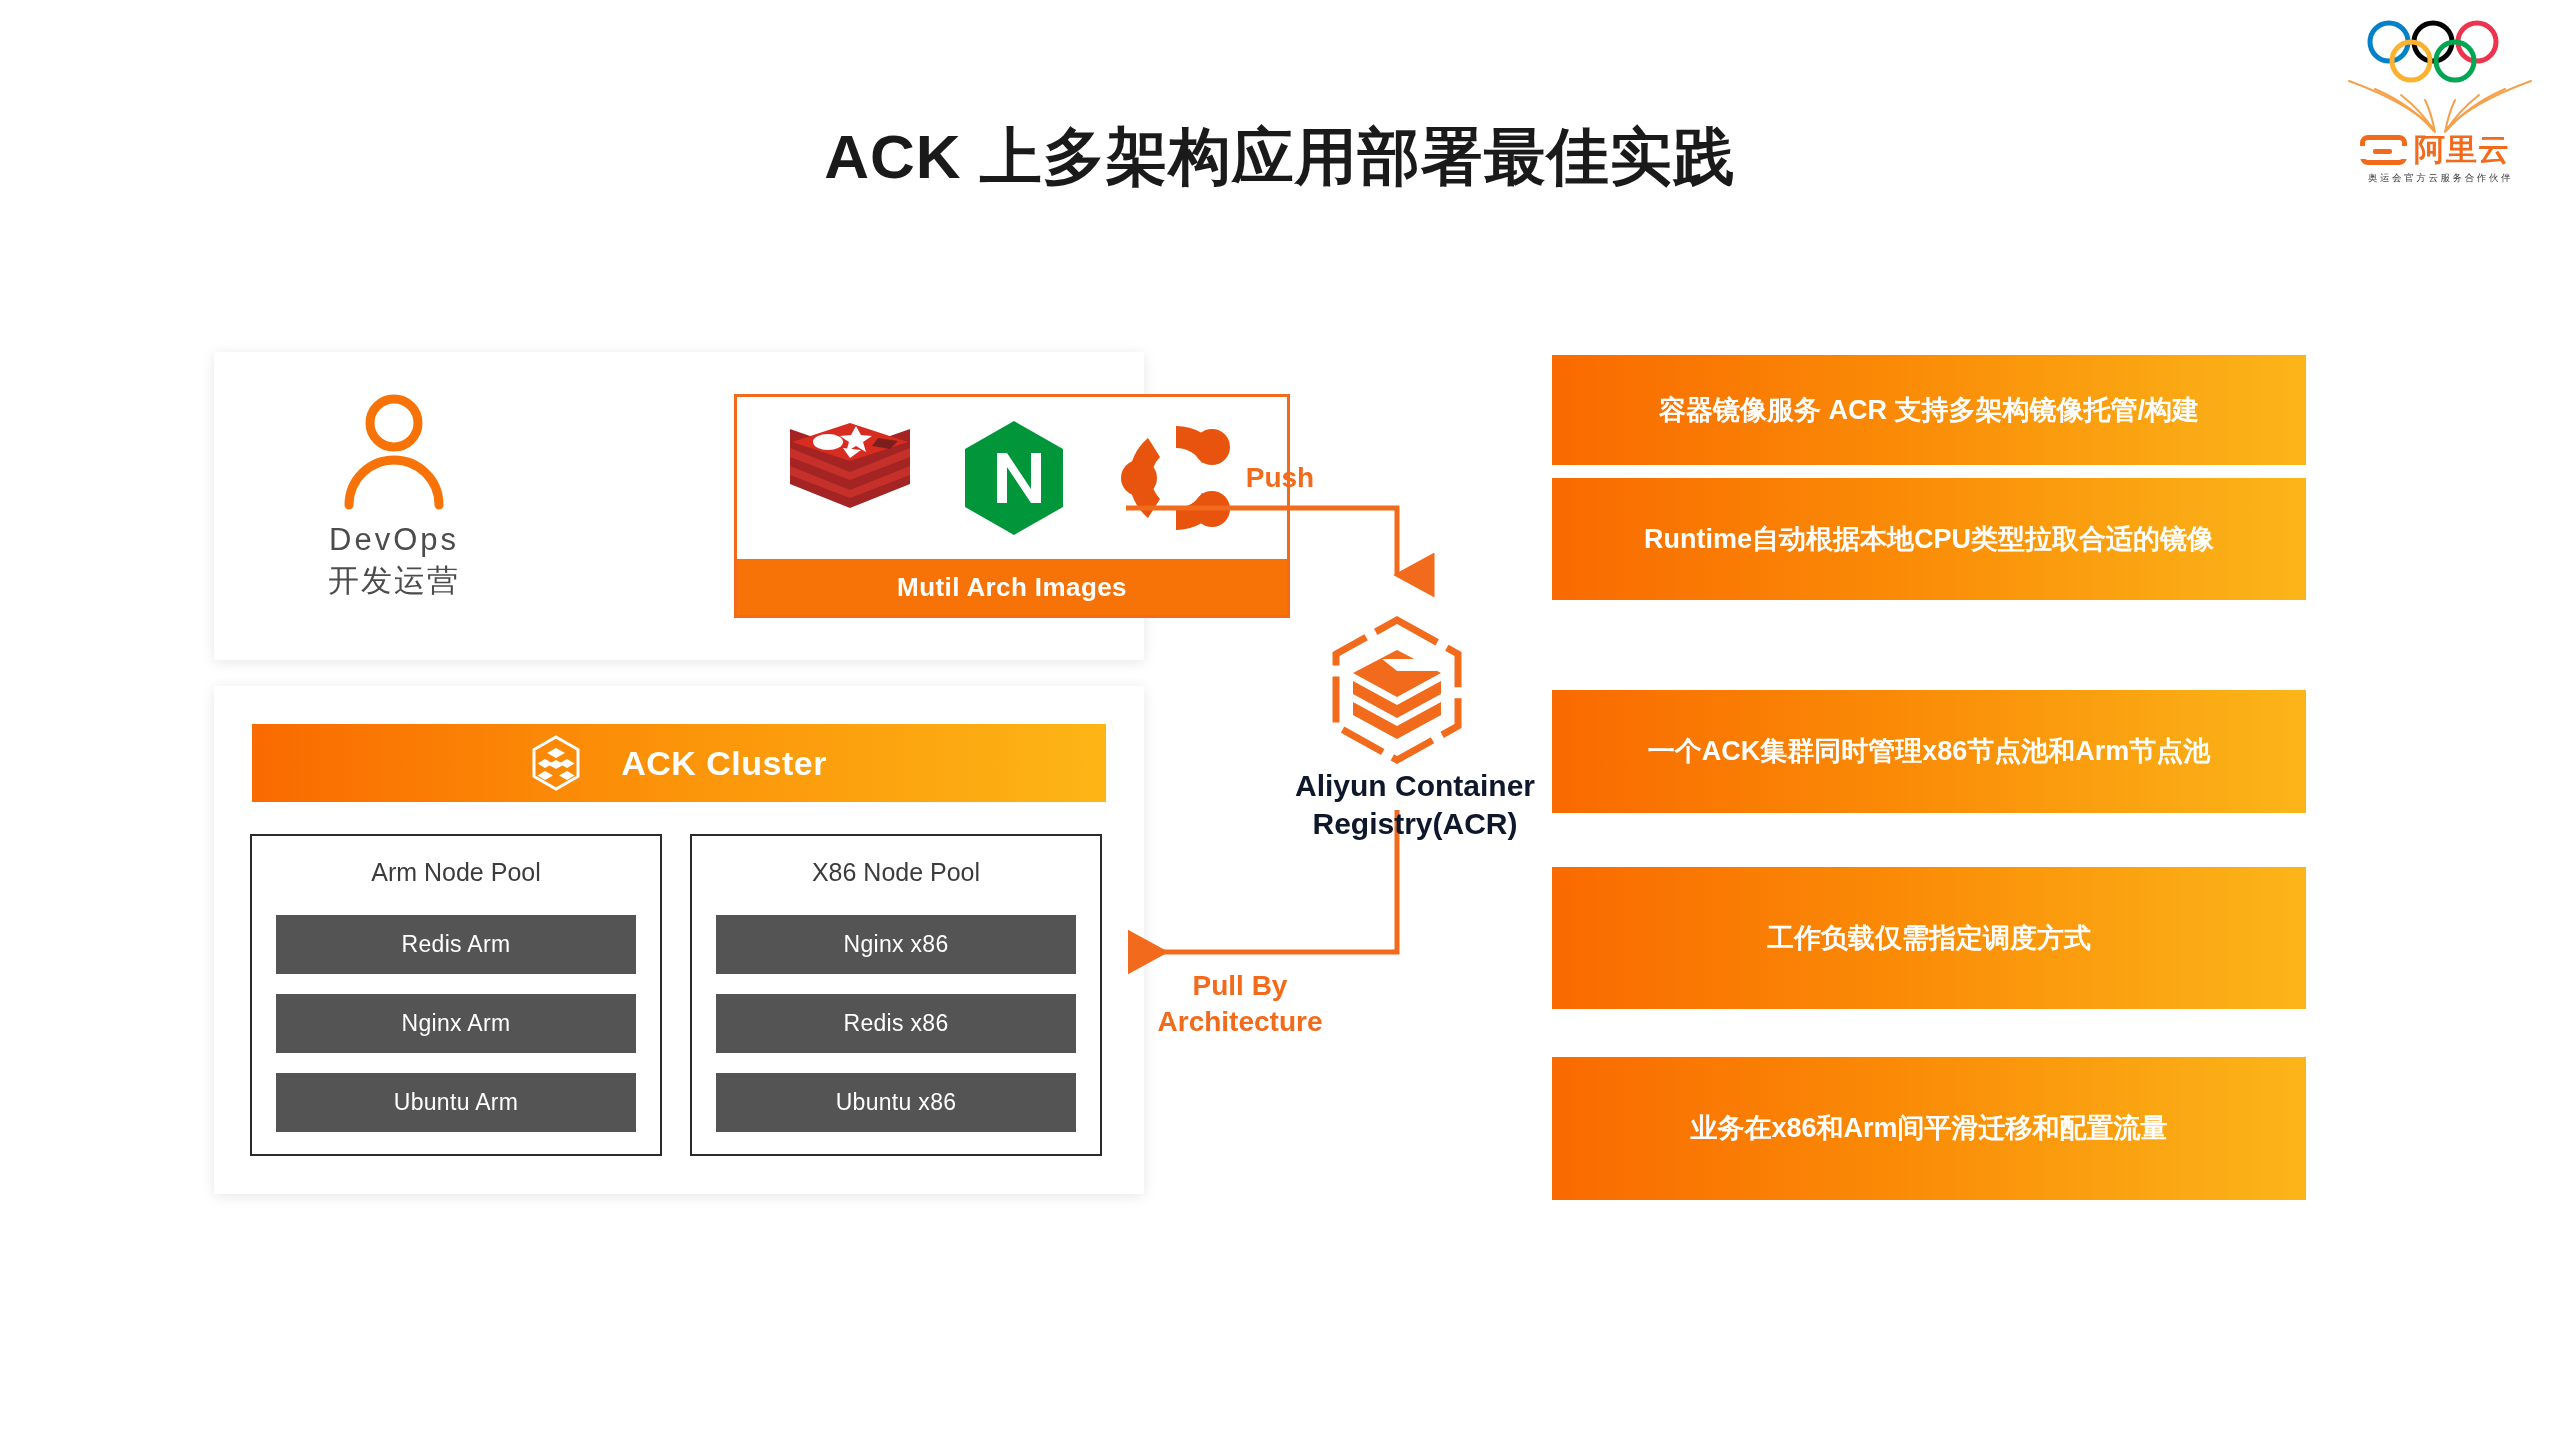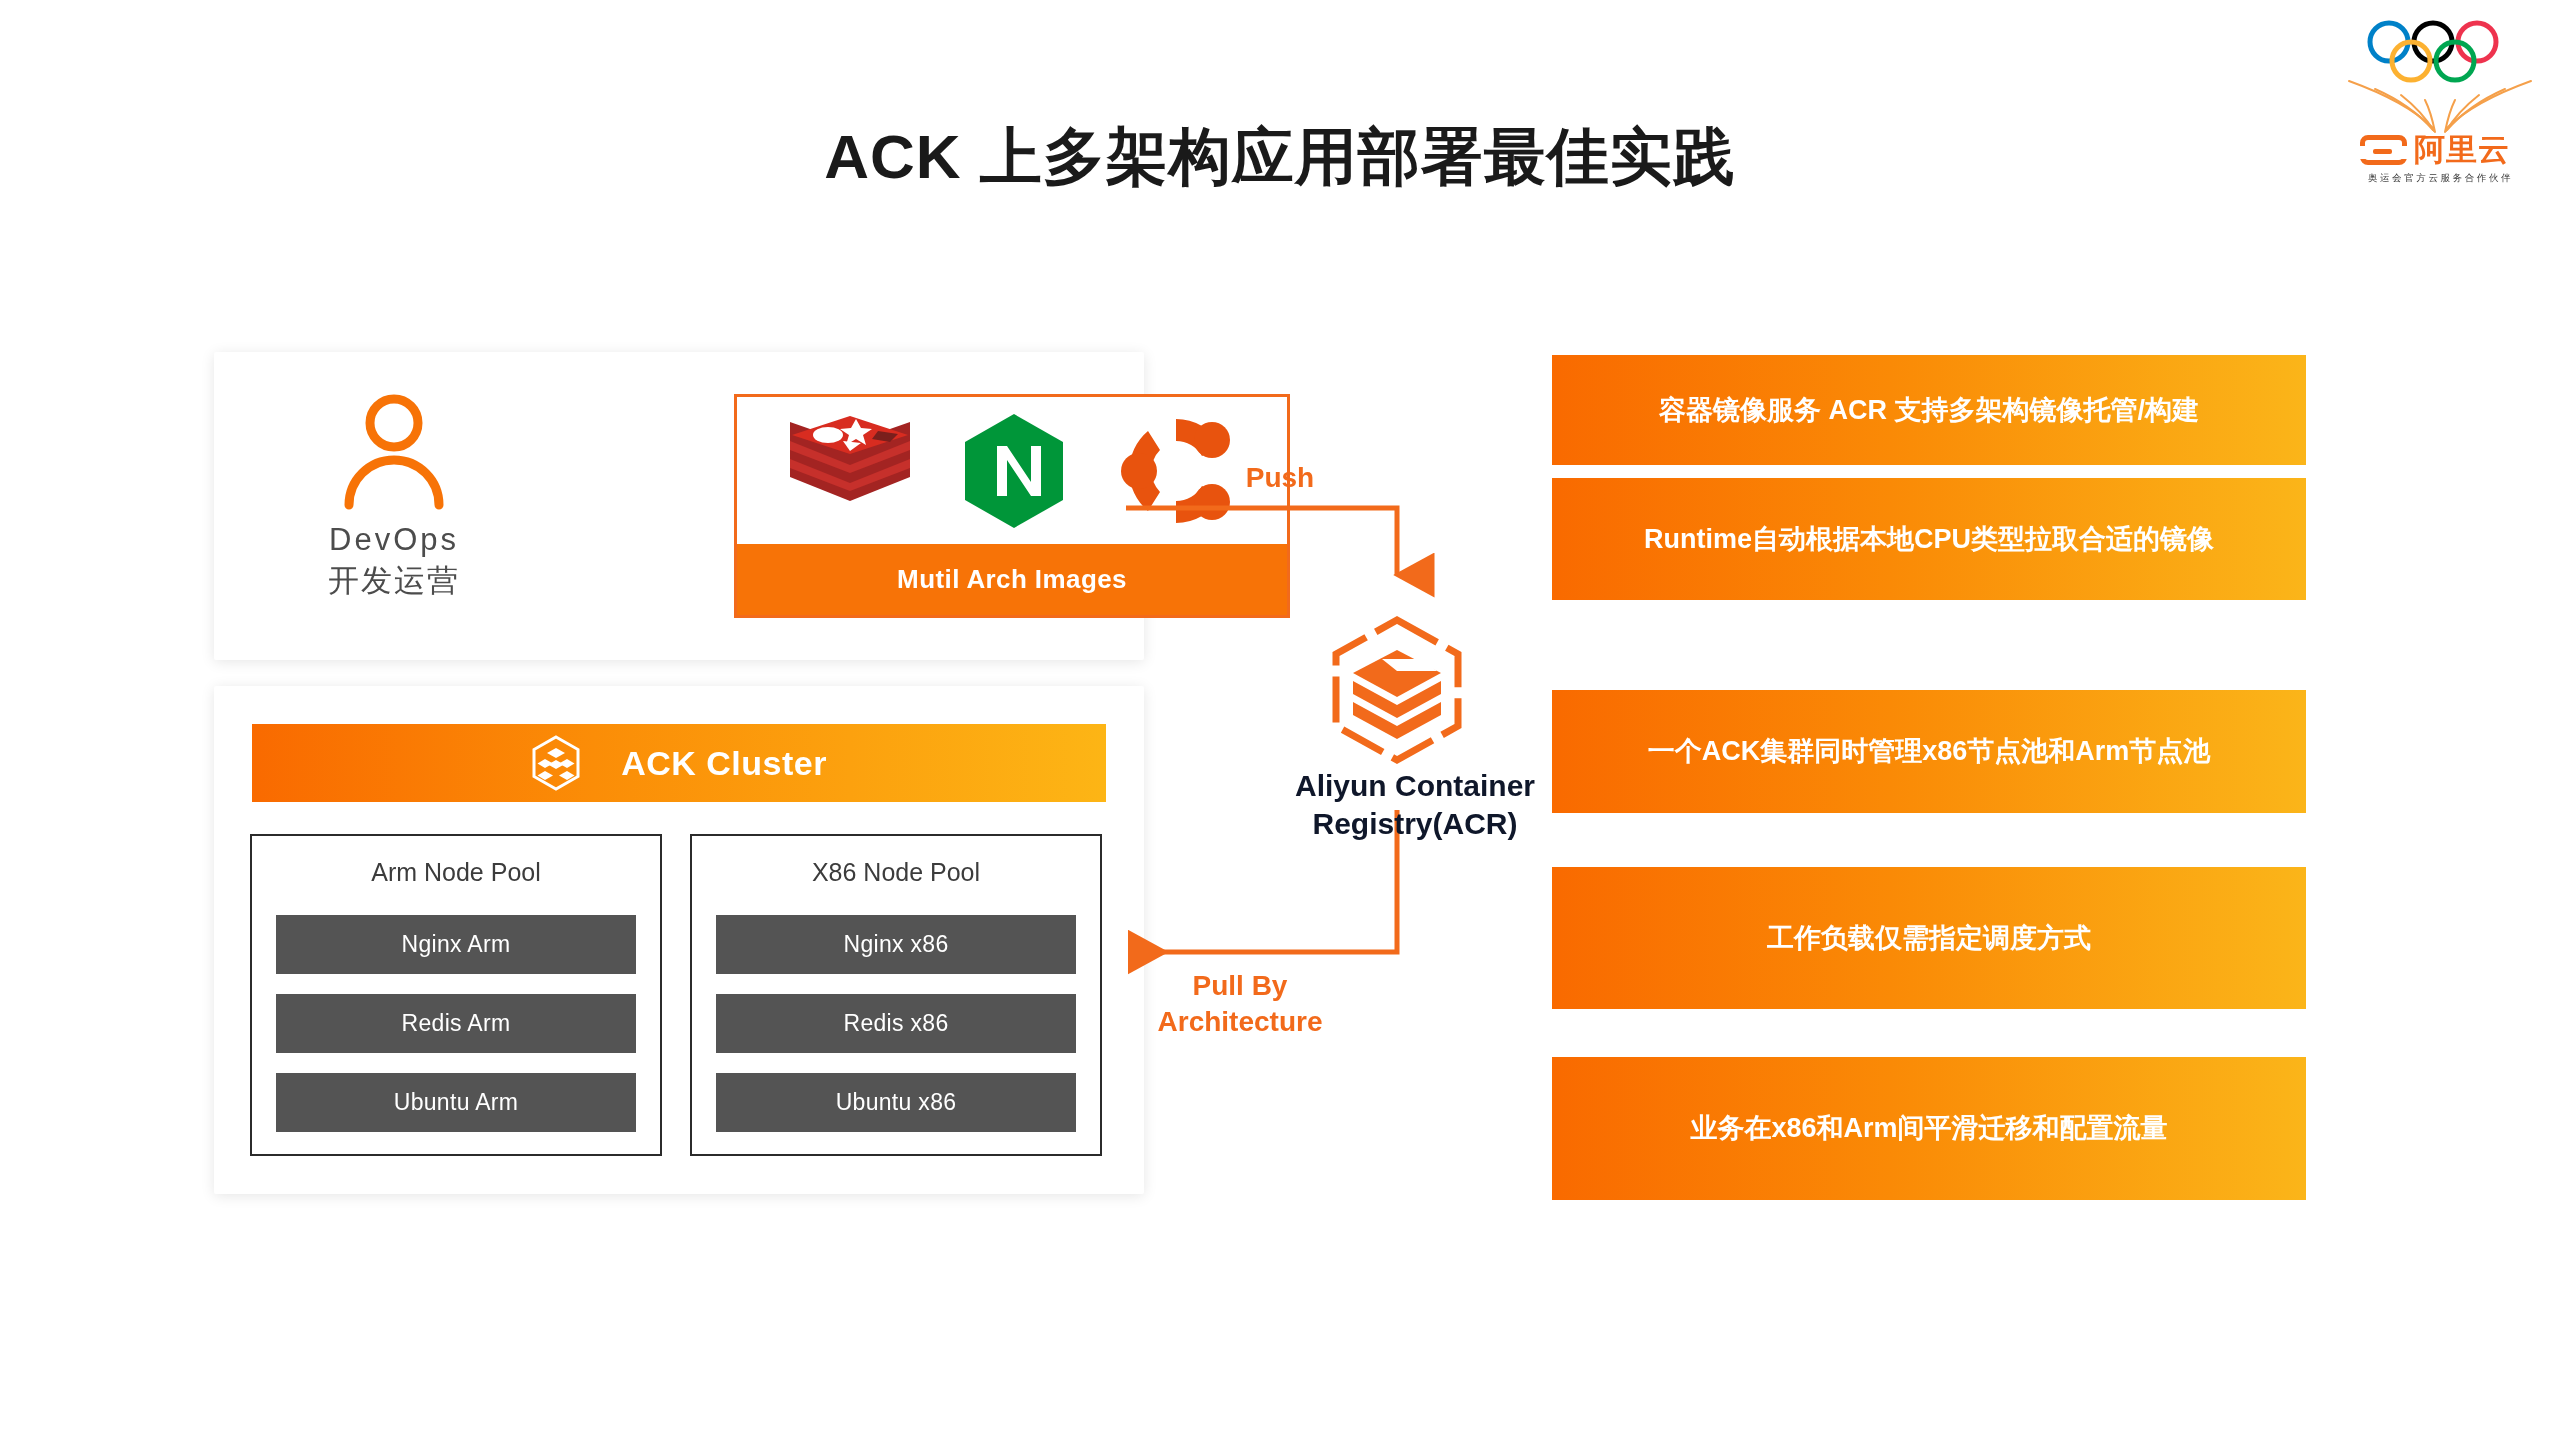--- a/index.html
+++ b/index.html
@@ -80,21 +80,21 @@
     width: 556px; height: 224px;
     border: 3px solid #F26A1B;
     background: #ffffff;
     display: flex; flex-direction: column;
   }
   .mai-icons {
     flex: 1; display: flex; align-items: center; justify-content: space-around;
     padding: 0 26px;
   }
   .mai-caption {
-    height: 71px; background: #F77307; color: #ffffff;
+    height: 56px; background: #F77307; color: #ffffff;
     display: flex; align-items: center; justify-content: center;
     font-size: 26px; font-weight: bold; letter-spacing: .4px;
   }
 
   
   .ack-header {
     position: absolute; left: 38px; top: 38px;
     width: 854px; height: 78px;
     background: linear-gradient(90deg, #F96A00 0%, #FB8D07 40%, #FDB515 100%);
     display: flex; align-items: center; justify-content: center; gap: 40px;
@@ -245,22 +245,22 @@
         <path d="M36 24 L43.5 28.5 L36 33 L28 28.5 Z" fill="#ffffff"></path>
         <path d="M25 25 L33 29.5 L25 34 L17 29.5 Z" fill="#ffffff"></path>
         <path d="M14 36 L22 40.5 L14 45 L6.5 40.5 Z" fill="#ffffff"></path>
         <path d="M36 36 L43.5 40.5 L36 45 L28 40.5 Z" fill="#ffffff"></path>
       </svg>
       <span class="ack-header-title">ACK Cluster</span>
     </div>
 
     <div class="nodepool" id="nodepool-arm">
       <div class="nodepool-title">Arm Node Pool</div>
+      <div class="node-item">Redis Arm</div>
       <div class="node-item">Nginx Arm</div>
-      <div class="node-item">Redis Arm</div>
       <div class="node-item">Ubuntu Arm</div>
     </div>
 
     <div class="nodepool" id="nodepool-x86">
       <div class="nodepool-title">X86 Node Pool</div>
       <div class="node-item">Nginx x86</div>
       <div class="node-item">Redis x86</div>
       <div class="node-item">Ubuntu x86</div>
     </div>
   </div>

